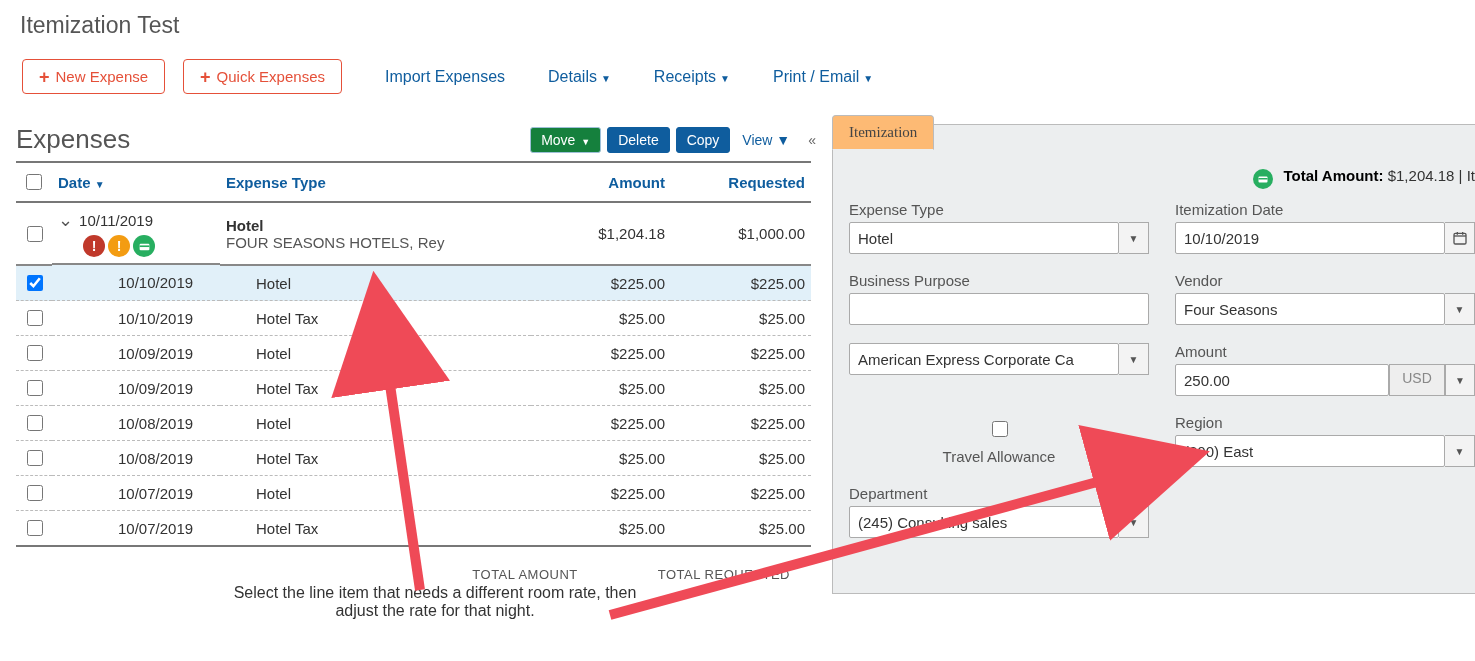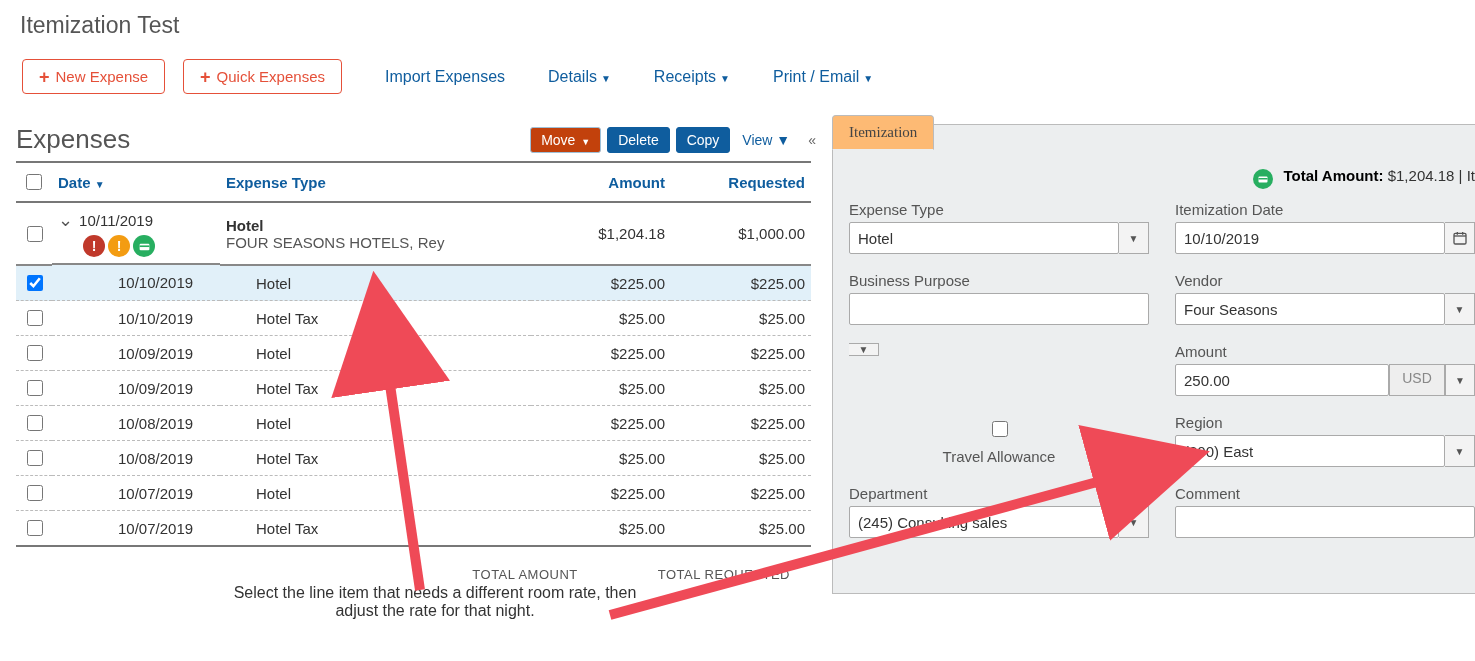--- a/index.html
+++ b/index.html
@@ -78,21 +78,21 @@
   .btn-blue {
     background: #0f5d9e;
     color: #fff;
     border: 1px solid #0f5d9e;
     padding: 4px 10px;
     border-radius: 3px;
     cursor: pointer;
     font-size: 14px;
   }
   .btn-blue.disabled {
-    background: #c2410c;
+    background: #15803d;
     border-color: #9fc0d8;
     color: #fff;
     cursor: default;
   }
   .btn-blue .caret { font-size: 9px; margin-left: 2px; }
   .view-link {
     color: #0f5d9e;
     margin-left: 6px;
     cursor: pointer;
   }
@@ -450,20 +450,21 @@
           <label>Vendor</label>
           <div class="control">
             <input type="text" class="sel disabled" readonly="" value="Four Seasons" style="">
             <div class="dd-btn">
                 <span class="tri">▼</span>
               </div>
           </div>
         </div>
         <div class="field">
           <div class="control">
+            <input type="text" class="sel disabled" readonly="" value="American Express Corporate Ca" style="">
             <div class="dd-btn">
                 <span class="tri">▼</span>
               </div>
           </div>
         </div>
         <div class="field">
           <label>Amount</label>
           <div class="amount-row">
             <input type="text" class="sel req-bar" style="width: 170px;" value="250.00">
             <div class="cur">USD</div>
@@ -488,24 +489,20 @@
           </div>
         </div>
         <div class="field">
           <label>Department</label>
           <div class="control">
             <input type="text" class="sel" value="(245) Consulting sales" style="">
             <div class="dd-btn">
                 <span class="tri">▼</span>
               </div>
           </div>
-        </div>
-        <div class="field">
-          <label>Comment</label>
-          <input type="text" class="sel" value="" style="">
         </div>
       </div>
     </div>
   </div>
 
 </div>
 
 <div class="instruction">Select the line item that needs a different room rate, then adjust the rate for that night.</div>
 
 <div class="arrow" style="left:370px; top:320px;">

